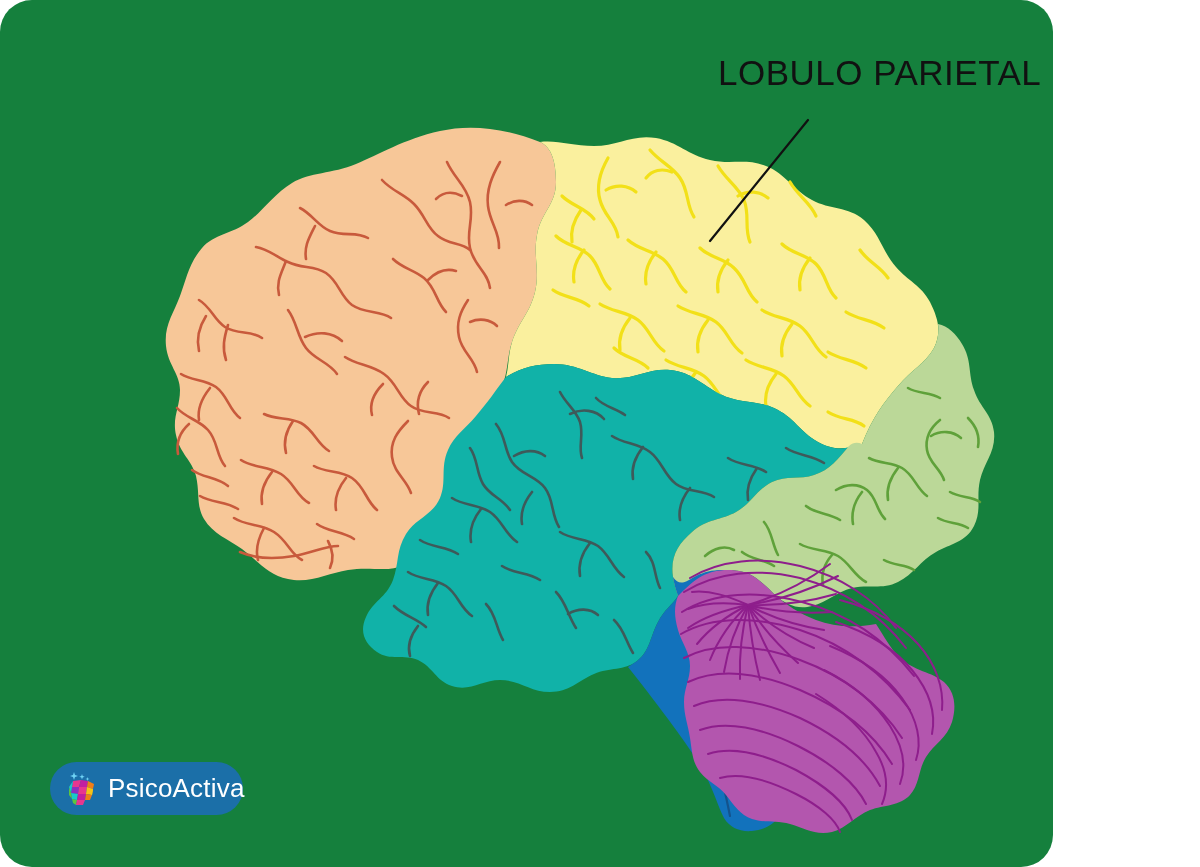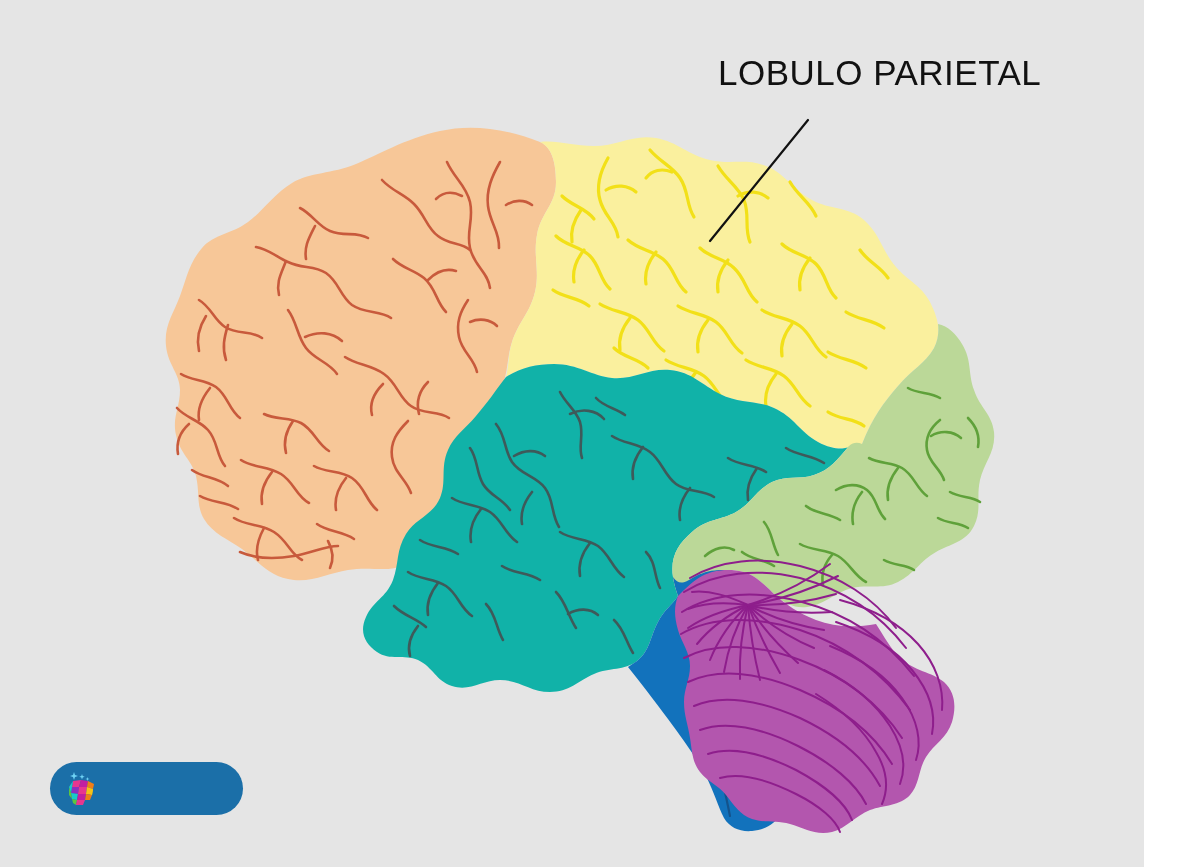--- a/index.html
+++ b/index.html
@@ -6,24 +6,25 @@
   html, body {
     margin: 0;
     padding: 0;
     background: #ffffff;
   }
   body {
     font-family: "Liberation Sans", sans-serif;
   }
   #stage {
     position: relative;
-    width: 1144px;
+    width: 1053px;
     height: 867px;
-    background: #e5e5e5;
+    background: #15803d;
     overflow: hidden;
+    border-radius: 32px;
   }
   #brain-svg {
     position: absolute;
     left: 0;
     top: 0;
     width: 1200px;
     height: 867px;
     display: block;
   }
   .label-title {
@@ -435,15 +436,16 @@
         <path d="M 10 25 L 17 26 L 16 32 L 11 31 Z" fill="#19C9C9"></path>
         <path d="M 17 26 L 25 26 L 24 32 L 16 32 Z" fill="#C21FA0"></path>
         <path d="M 25 26 L 31 27 L 29 32 L 24 32 Z" fill="#F07E18"></path>
         <path d="M 8 19 L 12 13 L 11 19 L 10 25 Z" fill="#19C9C9"></path>
         <path d="M 8 19 L 10 25 L 11 31 L 8 27 Z" fill="#5CC63F"></path>
         <path d="M 11 31 L 16 32 L 15 37 L 12 35 Z" fill="#5CC63F"></path>
         <path d="M 16 32 L 24 32 L 22 37 L 15 37 Z" fill="#E8368F"></path>
         <path d="M 29 22 L 32 21 L 31 27 L 28 25 Z" fill="#F7C315"></path>
       </g>
     </svg>
+    <span id="logo-text">PsicoActiva</span>
   </div>
 
 </div>
 
 </body></html>

